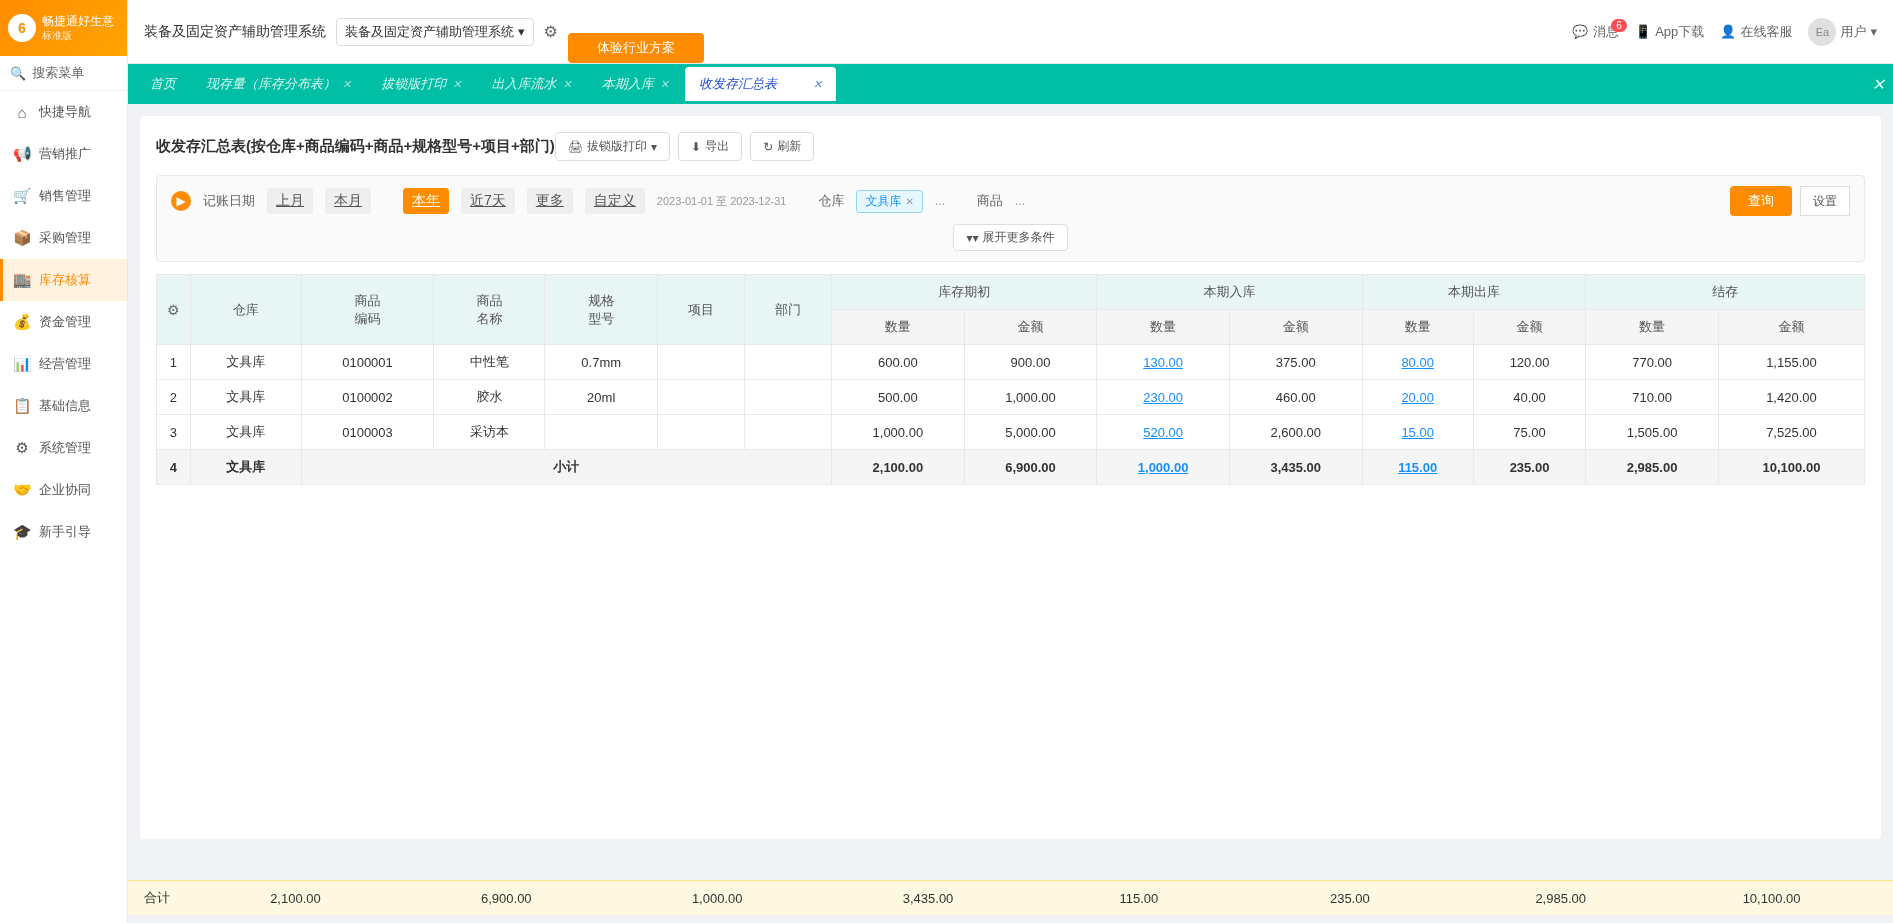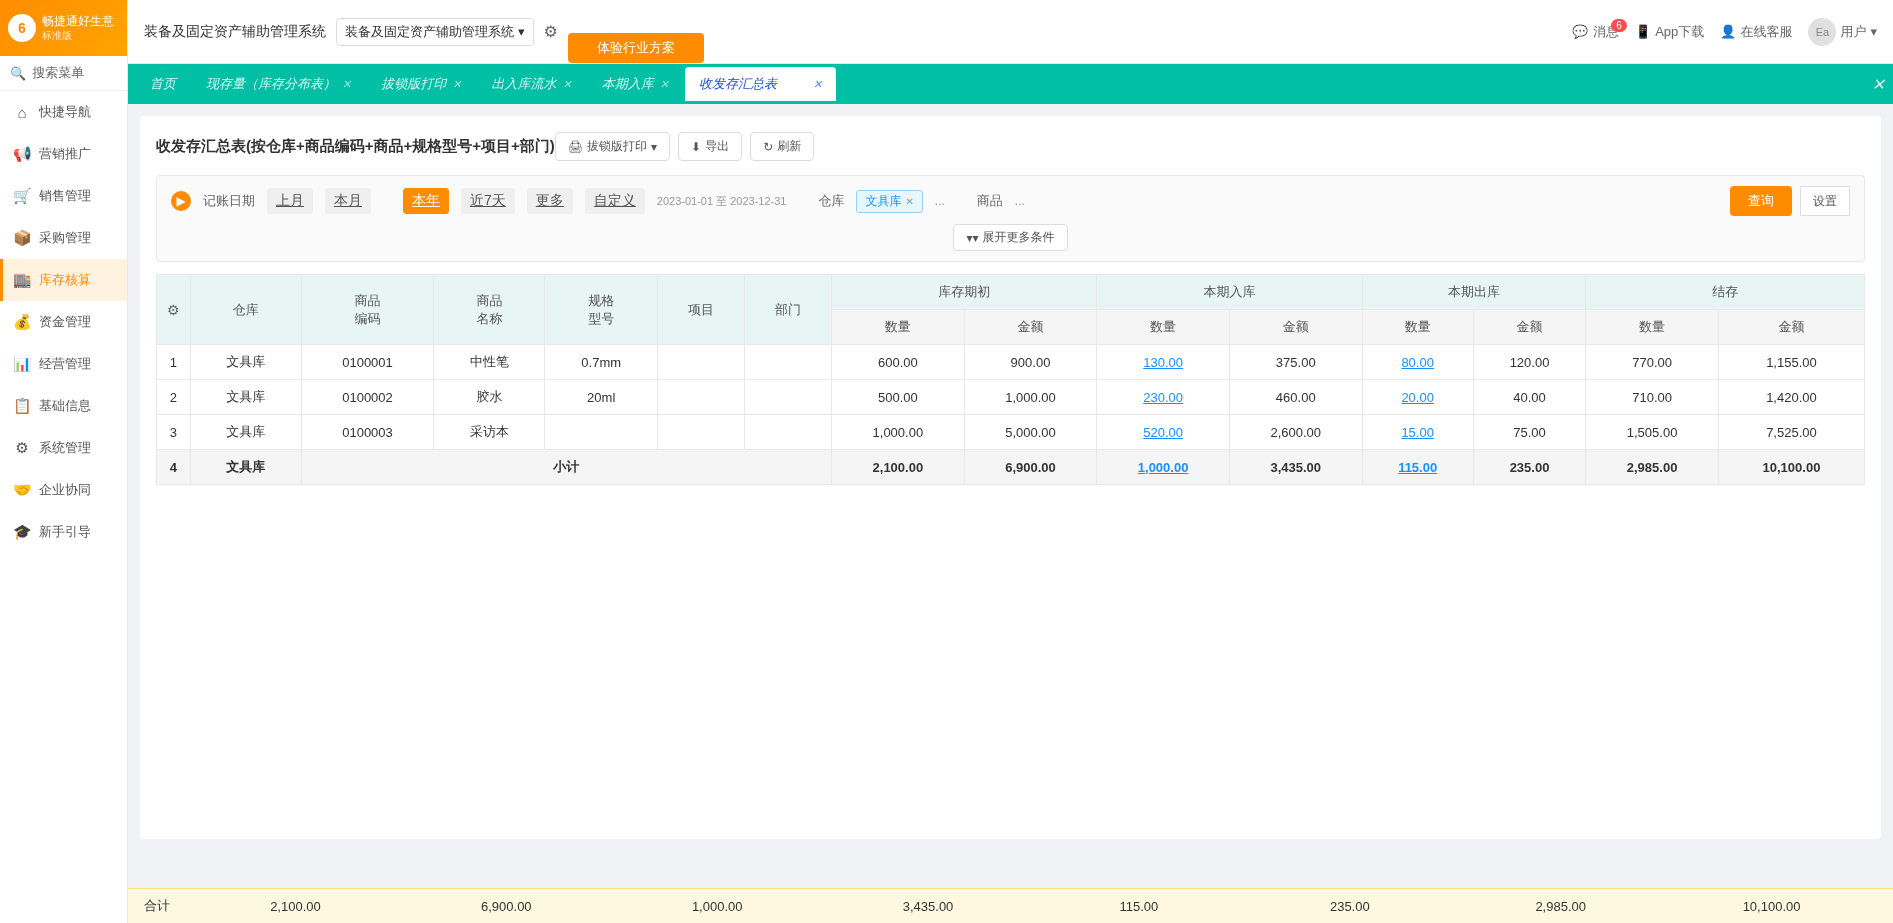--- a/index.html
+++ b/index.html
@@ -137,21 +137,21 @@
     .td-link { color: #1890ff; text-decoration: underline; cursor: pointer; }
     .row-subtotal { font-weight: bold; background: #f5f5f5 !important; }
     .row-subtotal td { font-weight: bold; }
 
     
     .col-settings { width: 32px; }
     .settings-icon { cursor: pointer; color: #666; font-size: 14px; }
 
     
     .footer-bar {
-      position: fixed; bottom: 0; left: 128px; right: 0;
+      position: fixed; bottom: 8px; left: 128px; right: 0;
       background: #fff8e1; border-top: 1px solid #ffe082;
       display: flex; align-items: center; padding: 8px 16px; gap: 0;
       font-size: 13px; color: #333; z-index: 50;
     }
     .footer-label { font-weight: 500; padding-right: 20px; }
     .footer-cell { flex: 1; text-align: center; font-weight: 500; }
 
     
     .btn-query {
       background: #ff8c00; color: #fff; border: none; padding: 6px 18px;

